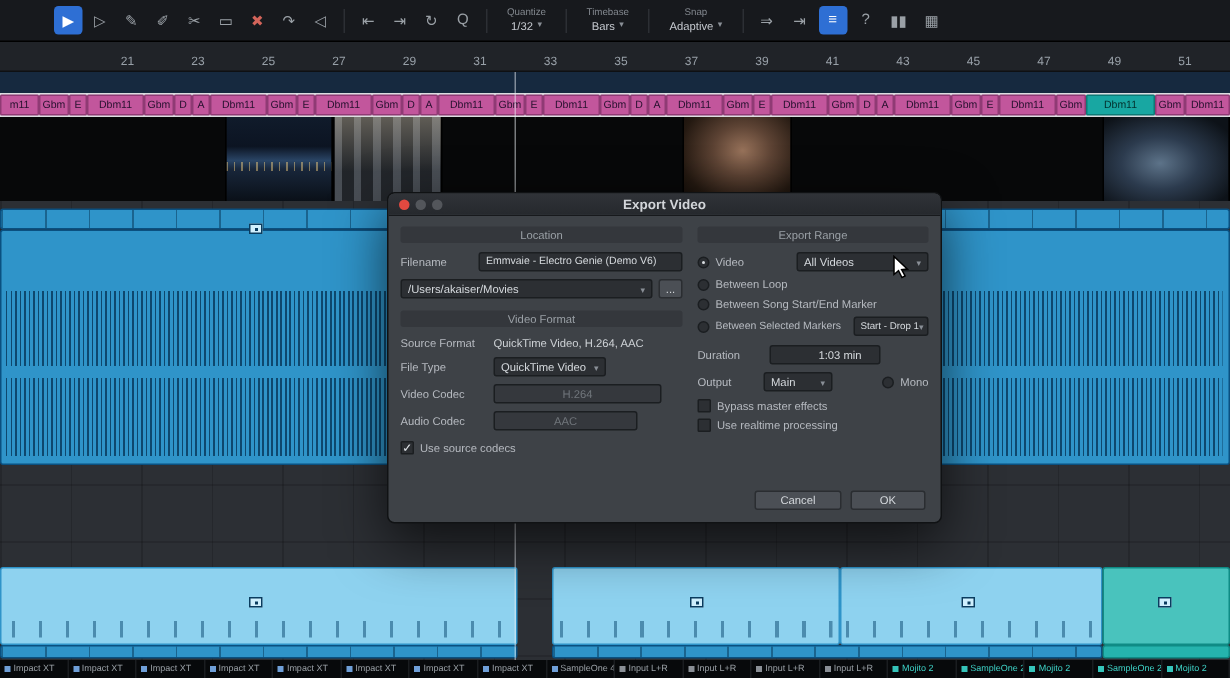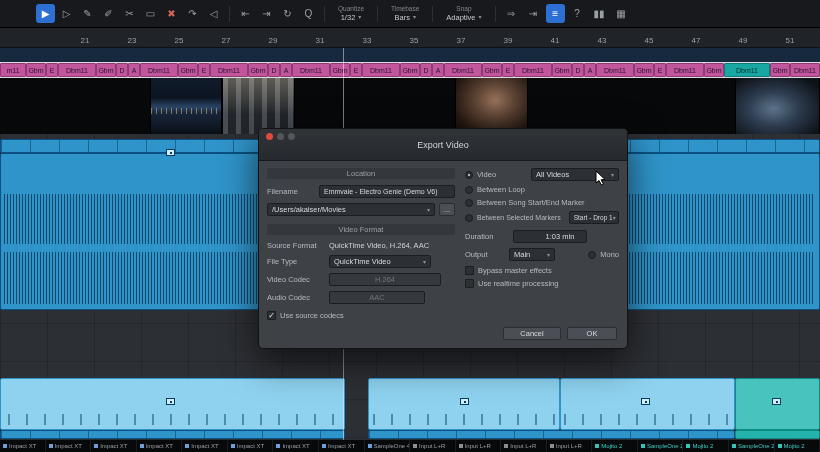--- a/index.html
+++ b/index.html
@@ -69,23 +69,23 @@
       background:repeating-linear-gradient(90deg, rgba(9,70,110,.5) 0 2px, transparent 2px 18px); }
   .clip.lightteal { background:#49c3bd; border-color:#0f8b85; }
   .clip.tealstrip { background:#25b3ad; border-color:#0f8b85; }
   .handle { position:absolute; width:9px; height:7px; background:#cfeffd; border:1px solid #0a3c5f; z-index:4; }
   .handle::after { content:""; position:absolute; left:3px; top:2px; width:2px; height:2px; background:#0a3c5f; }
 
   
   .dialog { position:absolute; left:258px; top:128px; width:370px; height:221px; background:#3e4247;
             border:1px solid #101214; border-radius:5px; box-shadow:0 12px 36px rgba(0,0,0,.65);
             z-index:10; color:#c2c6cb; font-size:7.5px; }
-  .dlg-title { height:32px; background:linear-gradient(#303338,#26292d); border-bottom:1px solid #17191c;
+  .dlg-title { height:15px; background:linear-gradient(#303338,#26292d); border-bottom:1px solid #17191c;
                border-radius:4px 4px 0 0; display:flex; align-items:center; justify-content:center;
-               position:relative; font-size:9px; color:#d2d5d9; }
+               position:relative; font-size:9px; color:#d2d5d9;font-weight:bold; }
   .traffic { position:absolute; left:7px; top:4px; display:flex; gap:4px; }
   .dot { width:7px; height:7px; border-radius:50%; }
   .dot.red { background:#e14940; } .dot.dim { background:#53565b; }
   .dlg-body { display:flex; padding:7px 8px 0 8px; gap:10px; }
   .col-left { width:188px; flex:none; } .col-right { flex:1; }
   .sec-head { height:11px; background:#34373c; border-radius:2px; display:flex; align-items:center;
               justify-content:center; color:#9aa0a6; margin-bottom:6px; }
   .row { display:flex; align-items:center; margin-bottom:5px; gap:4px; }
   .row.tight { margin-bottom:4px; }
   .lbl { color:#b6bac0; flex:none; }
@@ -513,21 +513,21 @@
           <div class="btn" style="width:16px">...</div>
         </div>
 
         <div class="sec-head" style="margin-top:8px">Video Format</div>
         <div class="row">
           <span class="lbl" style="width:58px">Source Format</span>
           <span style="color:#ced2d6">QuickTime Video, H.264, AAC</span>
         </div>
         <div class="row">
           <span class="lbl" style="width:58px">File Type</span>
-          <div class="field" style="width:102px">
+          <div class="field" style="width:75px">
             <span>QuickTime Video</span>
             <span class="caret" style="margin-left:auto">▾</span>
           </div>
         </div>
         <div class="row">
           <span class="lbl" style="width:58px">Video Codec</span>
           <div class="field disabled" style="width:112px">
             <span>H.264</span>
           </div>
         </div>
@@ -537,20 +537,21 @@
             <span>AAC</span>
           </div>
         </div>
         <div class="row" style="margin-top:7px">
           <span class="checkbox">✓</span>
           <span class="lbl">Use source codecs</span>
         </div>
       </div>
 
       <div class="col-right">
+        <div class="sec-head">Export Range</div>
         <div class="row tight">
           <span class="radio sel"></span>
           <span class="lbl">Video</span>
           <span class="spacer"></span>
           <div class="field" style="width:88px">
             <span>All Videos</span>
             <span class="caret" style="margin-left:auto">▾</span>
           </div>
         </div>
         <div class="row tight">

